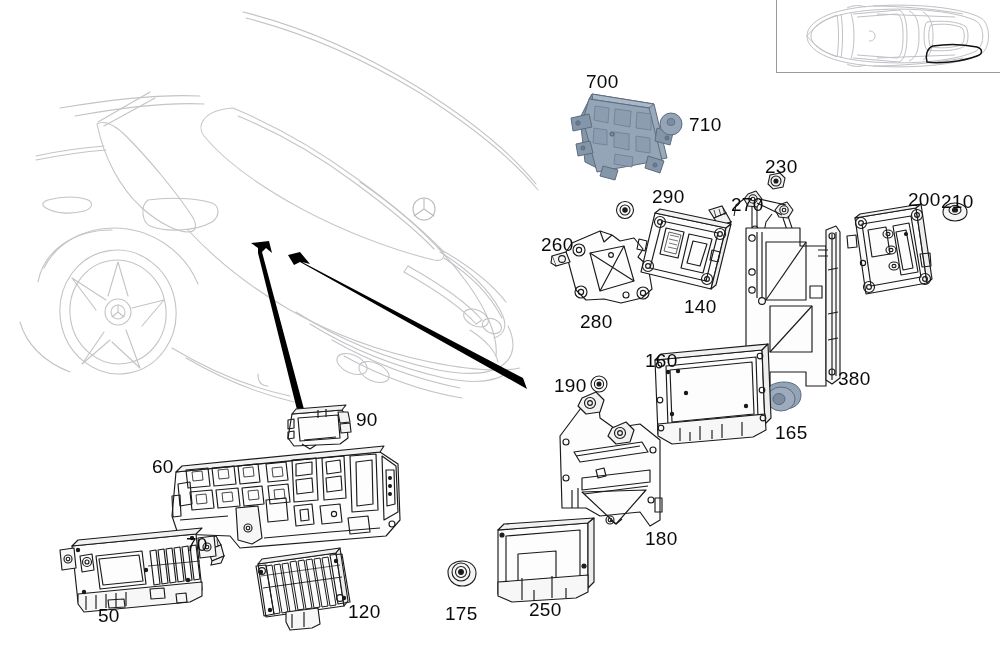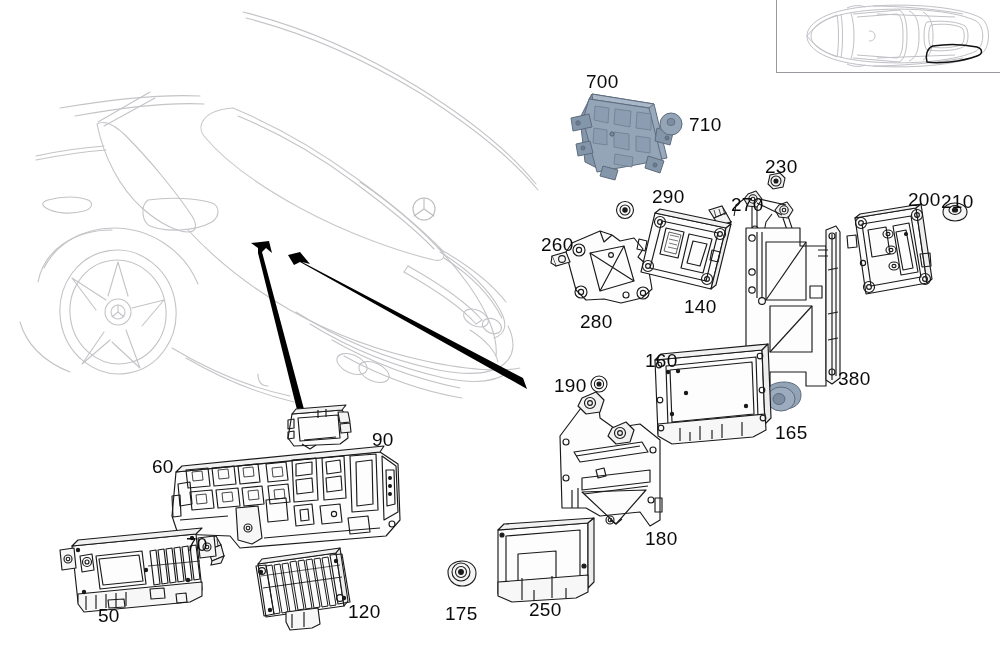--- a/index.html
+++ b/index.html
@@ -600,19 +600,19 @@
   <div class="callout" style="left:541px;top:235px;">260</div>
   <div class="callout" style="left:580px;top:312px;">280</div>
   <div class="callout" style="left:684px;top:297px;">140</div>
   <div class="callout" style="left:838px;top:369px;">380</div>
   <div class="callout" style="left:645px;top:331px;margin-top:20px;">160</div>
   <div class="callout" style="left:775px;top:423px;">165</div>
   <div class="callout" style="left:554px;top:376px;">190</div>
   <div class="callout" style="left:645px;top:529px;">180</div>
   <div class="callout" style="left:529px;top:600px;">250</div>
   <div class="callout" style="left:445px;top:604px;text-align:right;">175</div>
-  <div class="callout" style="left:356px;top:430px;margin-left:16px;">90</div>
+  <div class="callout" style="left:356px;top:410px;">90</div>
   <div class="callout" style="left:152px;top:457px;">60</div>
   <div class="callout" style="left:186px;top:535px;">70</div>
   <div class="callout" style="left:98px;top:606px;">50</div>
   <div class="callout" style="left:348px;top:602px;">120</div>
 
 </div>
 
 </body></html>

